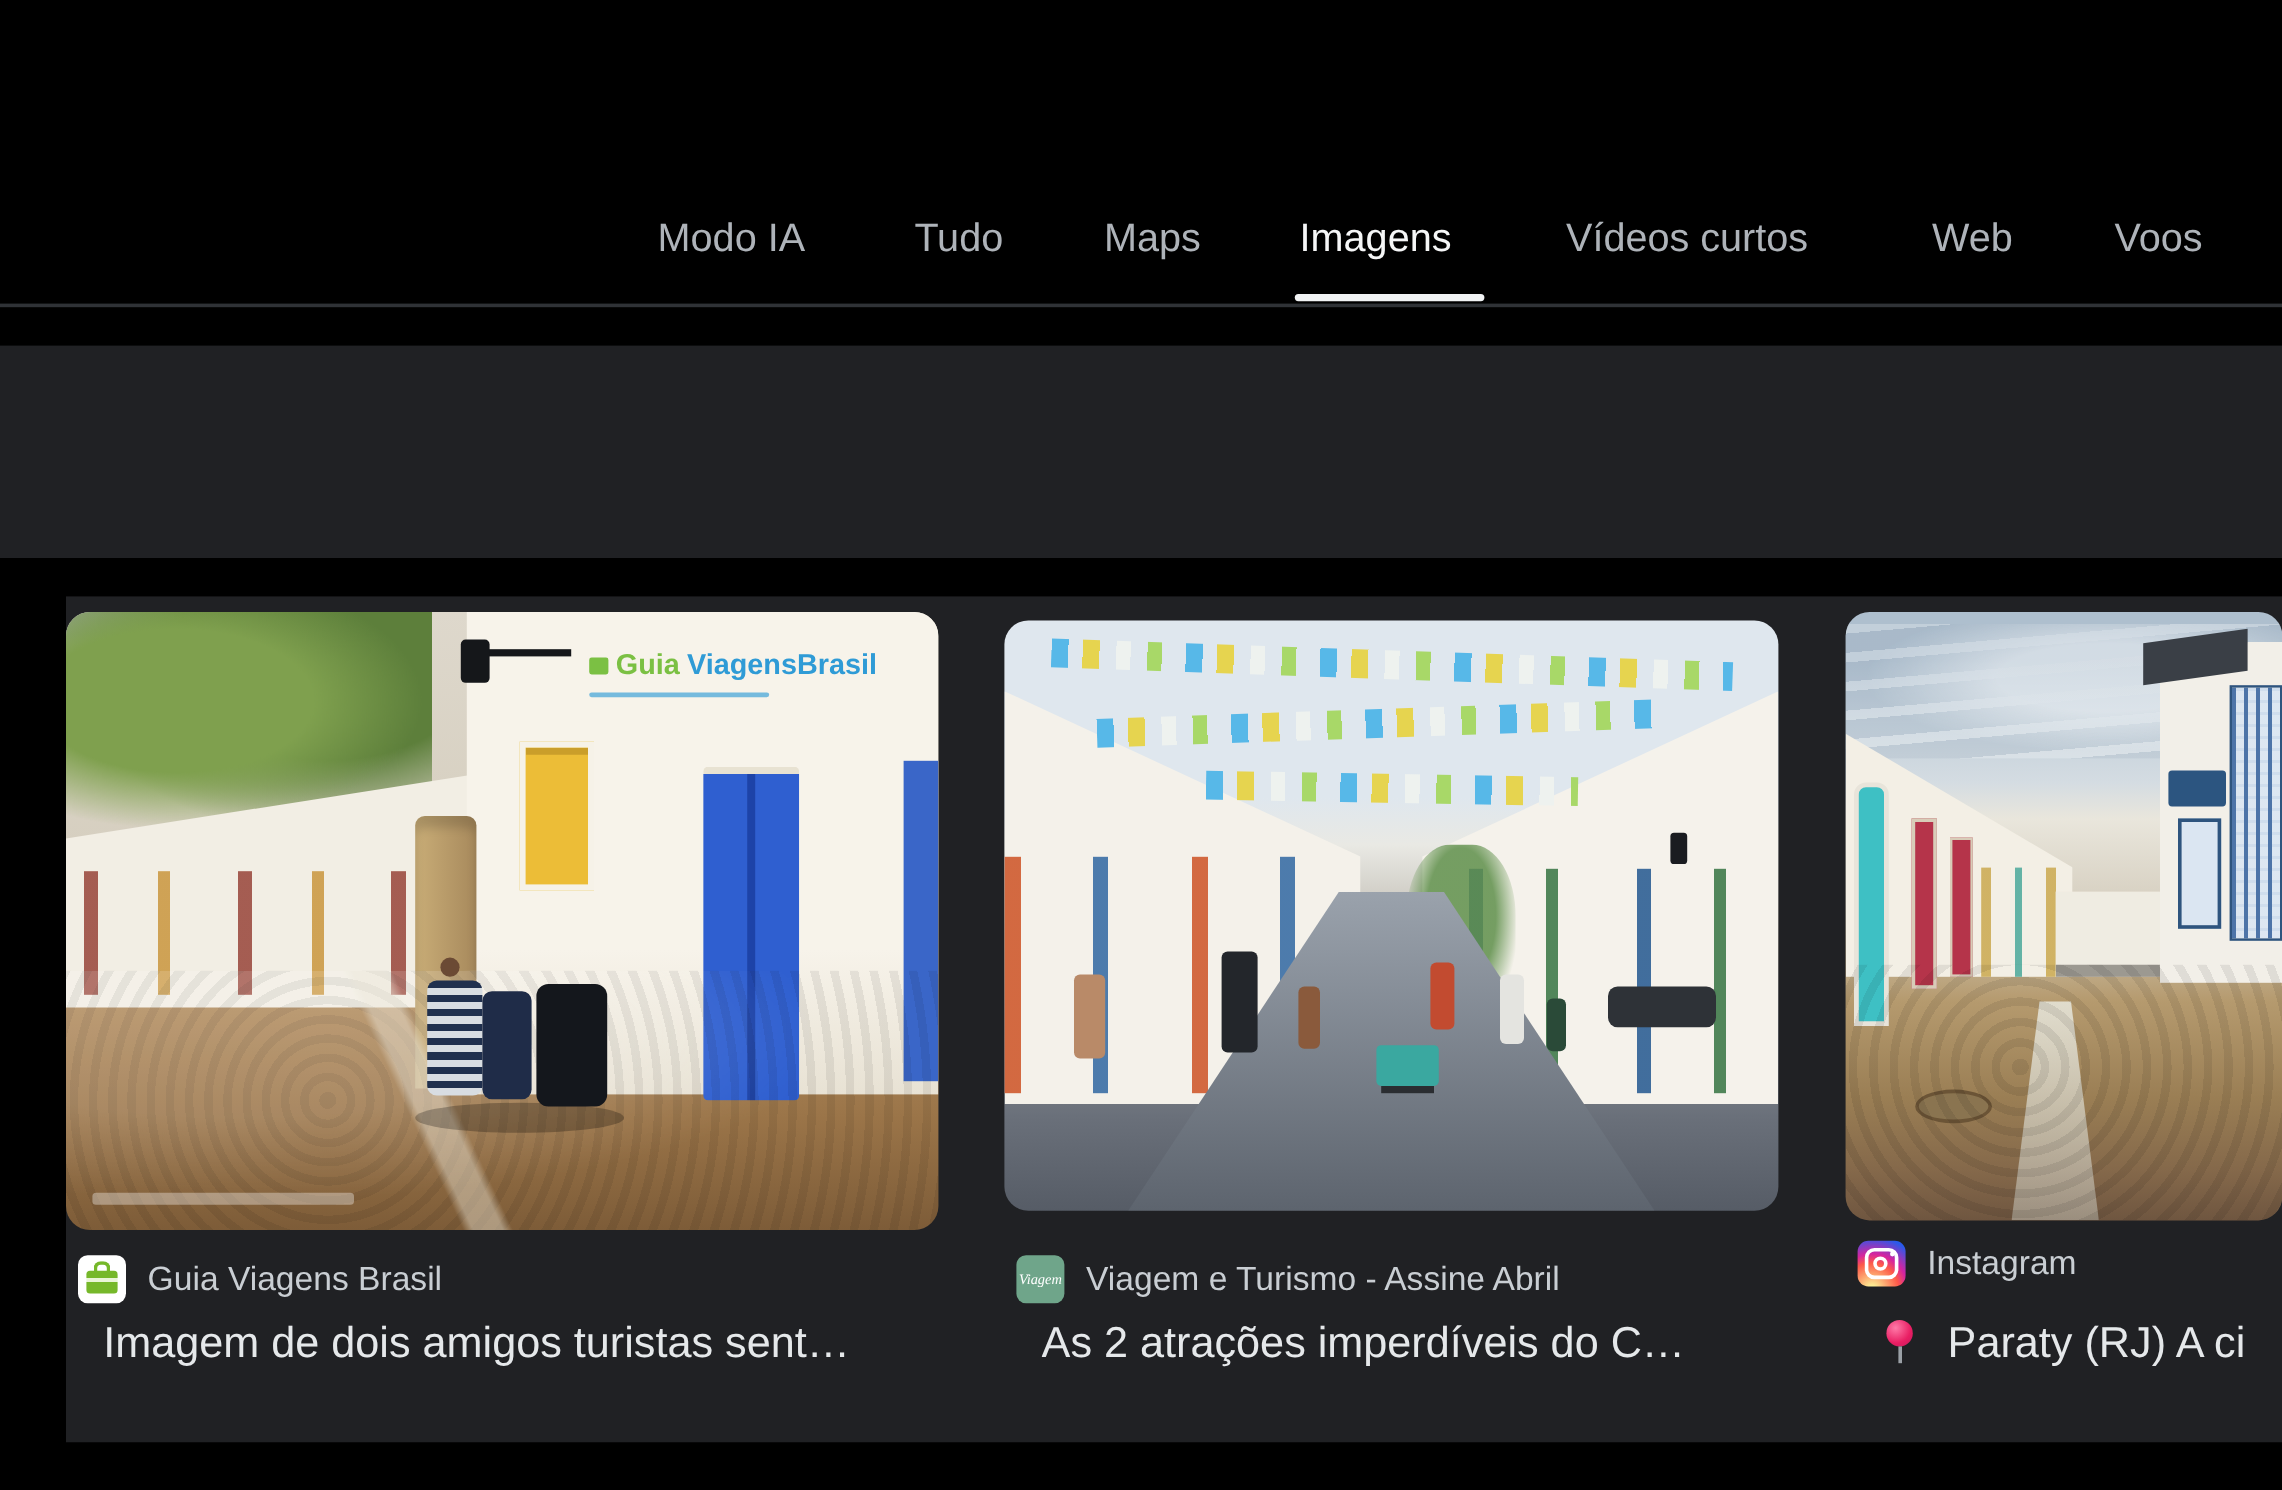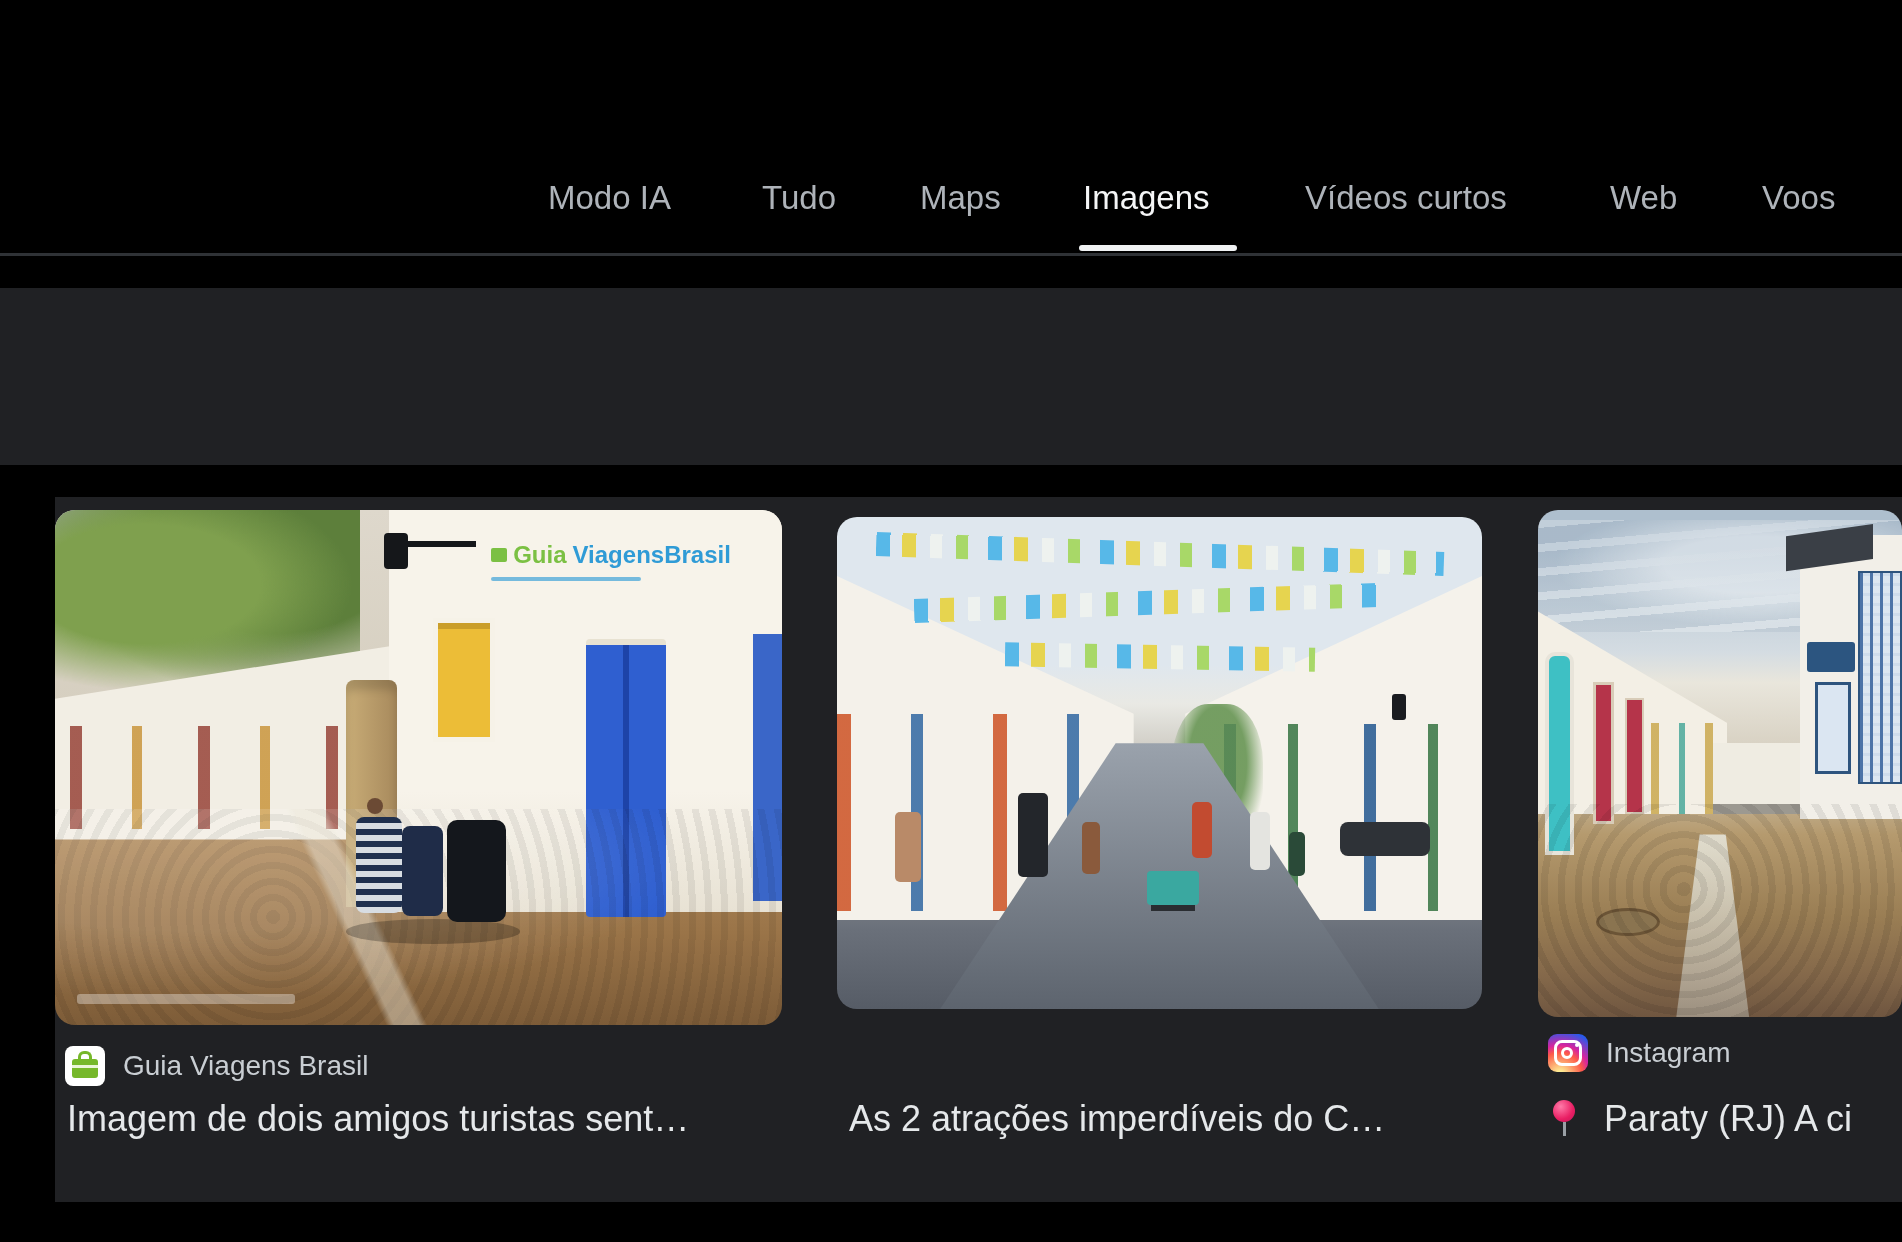--- a/index.html
+++ b/index.html
@@ -43,21 +43,21 @@
         linear-gradient(100deg, #8da3b8 0 52%, #2e4a68 58% 100%),
         linear-gradient(180deg, #93a6b8 0 62%, #9c7c55 80%, #7a5f40 100%); }
 
   
   .results-surface { position:absolute; left:55px; top:497px; width:1847px; height:745px; background:#202124; }
   .card { position:absolute;text-align:right; }
   .rimg { position:relative; overflow:hidden; border-radius:20px; cursor:pointer; }
   .lay { position:absolute; }
   .src-row { position:absolute; display:flex; align-items:center; gap:18px; cursor:pointer; }
   .src-text { font-size:28px; color:#c9ced3; white-space:nowrap; }
-  .title { position:absolute; font-size:36px; color:#e5e8ea; white-space:nowrap; overflow:hidden; cursor:pointer; }
+  .title { position:absolute; font-size:36px; color:#e5e8ea; white-space:nowrap; overflow:hidden; cursor:pointer;margin-left:19px; }
 
   
   .fav { width:40px; height:40px; border-radius:8px; position:relative; flex:0 0 40px; }
   .fav-guia { background:#fff; }
   .sc-handle { position:absolute; left:13px; top:5px; width:14px; height:10px;
                border:3px solid #76b82a; border-bottom:none; border-radius:6px 6px 0 0; }
   .sc-body { position:absolute; left:7px; top:13px; width:26px; height:19px; border-radius:3px;
              background:linear-gradient(180deg,#76b82a 0 32%, #eaf5d8 32% 50%, #76b82a 50% 100%); }
   .fav-viagem { background:#6fa58a; display:flex; align-items:center; justify-content:center; }
   .fav-viagem span { font-family:"Liberation Serif", serif; font-style:italic; font-size:12px; color:#fff; }
@@ -218,20 +218,26 @@
       <div class="person" style="left:28%; top:56%; width:30px; height:84px; background:#23262b;"></div>
       <div class="person" style="left:38%; top:62%; width:18px; height:52px; background:#8a5a3c;"></div>
       <div class="person" style="left:55%; top:58%; width:20px; height:56px; background:#c24b30;"></div>
       <div class="person" style="left:64%; top:60%; width:20px; height:58px; background:#e4e4e0;"></div>
       <div class="person" style="left:70%; top:64%; width:16px; height:44px; background:#2a4a38;"></div>
       <div class="lay" style="left:48%; top:72%; width:52px; height:34px; background:#3aa8a0; border-radius:4px;
            box-shadow:0 10px 0 -4px #2a2d31;"></div>
       <div class="lay" style="left:78%; top:62%; width:90px; height:34px; background:#2e3237; border-radius:8px;"></div>
       <div class="lay" style="left:86%; top:36%; width:14px; height:26px; background:#1a1c20; border-radius:3px;"></div>
     </div>
+    <div class="src-row" style="left:10px; top:529px;">
+      <div class="fav fav-viagem">
+        <span>Viagem</span>
+      </div>
+      <span class="src-text">Viagem e Turismo - Assine Abril</span>
+    </div>
     <div class="title" style="left:12px; top:581px; max-width:633px;">As 2 atrações imperdíveis do C…</div>
   </div>
 
   <div class="card" style="left:1538px; top:510px; width:364px;">
     <div class="rimg img3" style="width:364px; height:507px;">
       <div class="lay" style="left:0; top:2%; width:100%; height:22%; opacity:.5; background:
            radial-gradient(ellipse at 60% 40%, rgba(255,255,255,.9) 0 30%, rgba(255,255,255,0) 65%),
            repeating-linear-gradient(175deg, rgba(255,255,255,.5) 0 8px, rgba(150,168,186,.4) 8px 24px);"></div>
       <div class="lay" style="left:0; top:20%; width:52%; height:40%; background:#f3efe5;
            clip-path:polygon(0 0, 100% 55%, 100% 100%, 0 100%);"></div>

